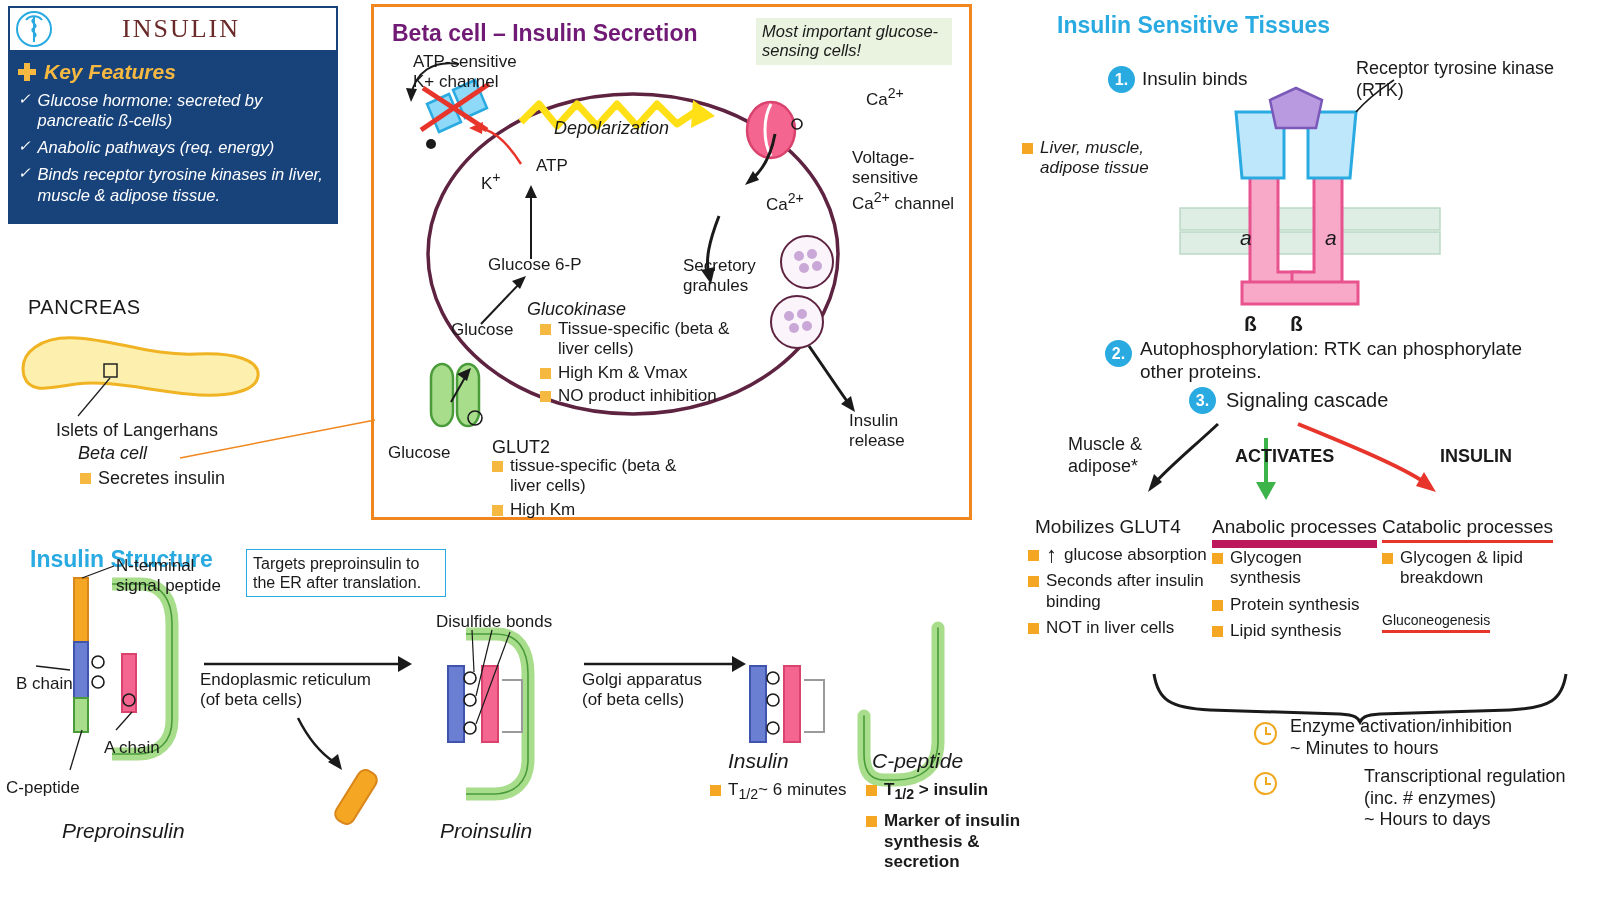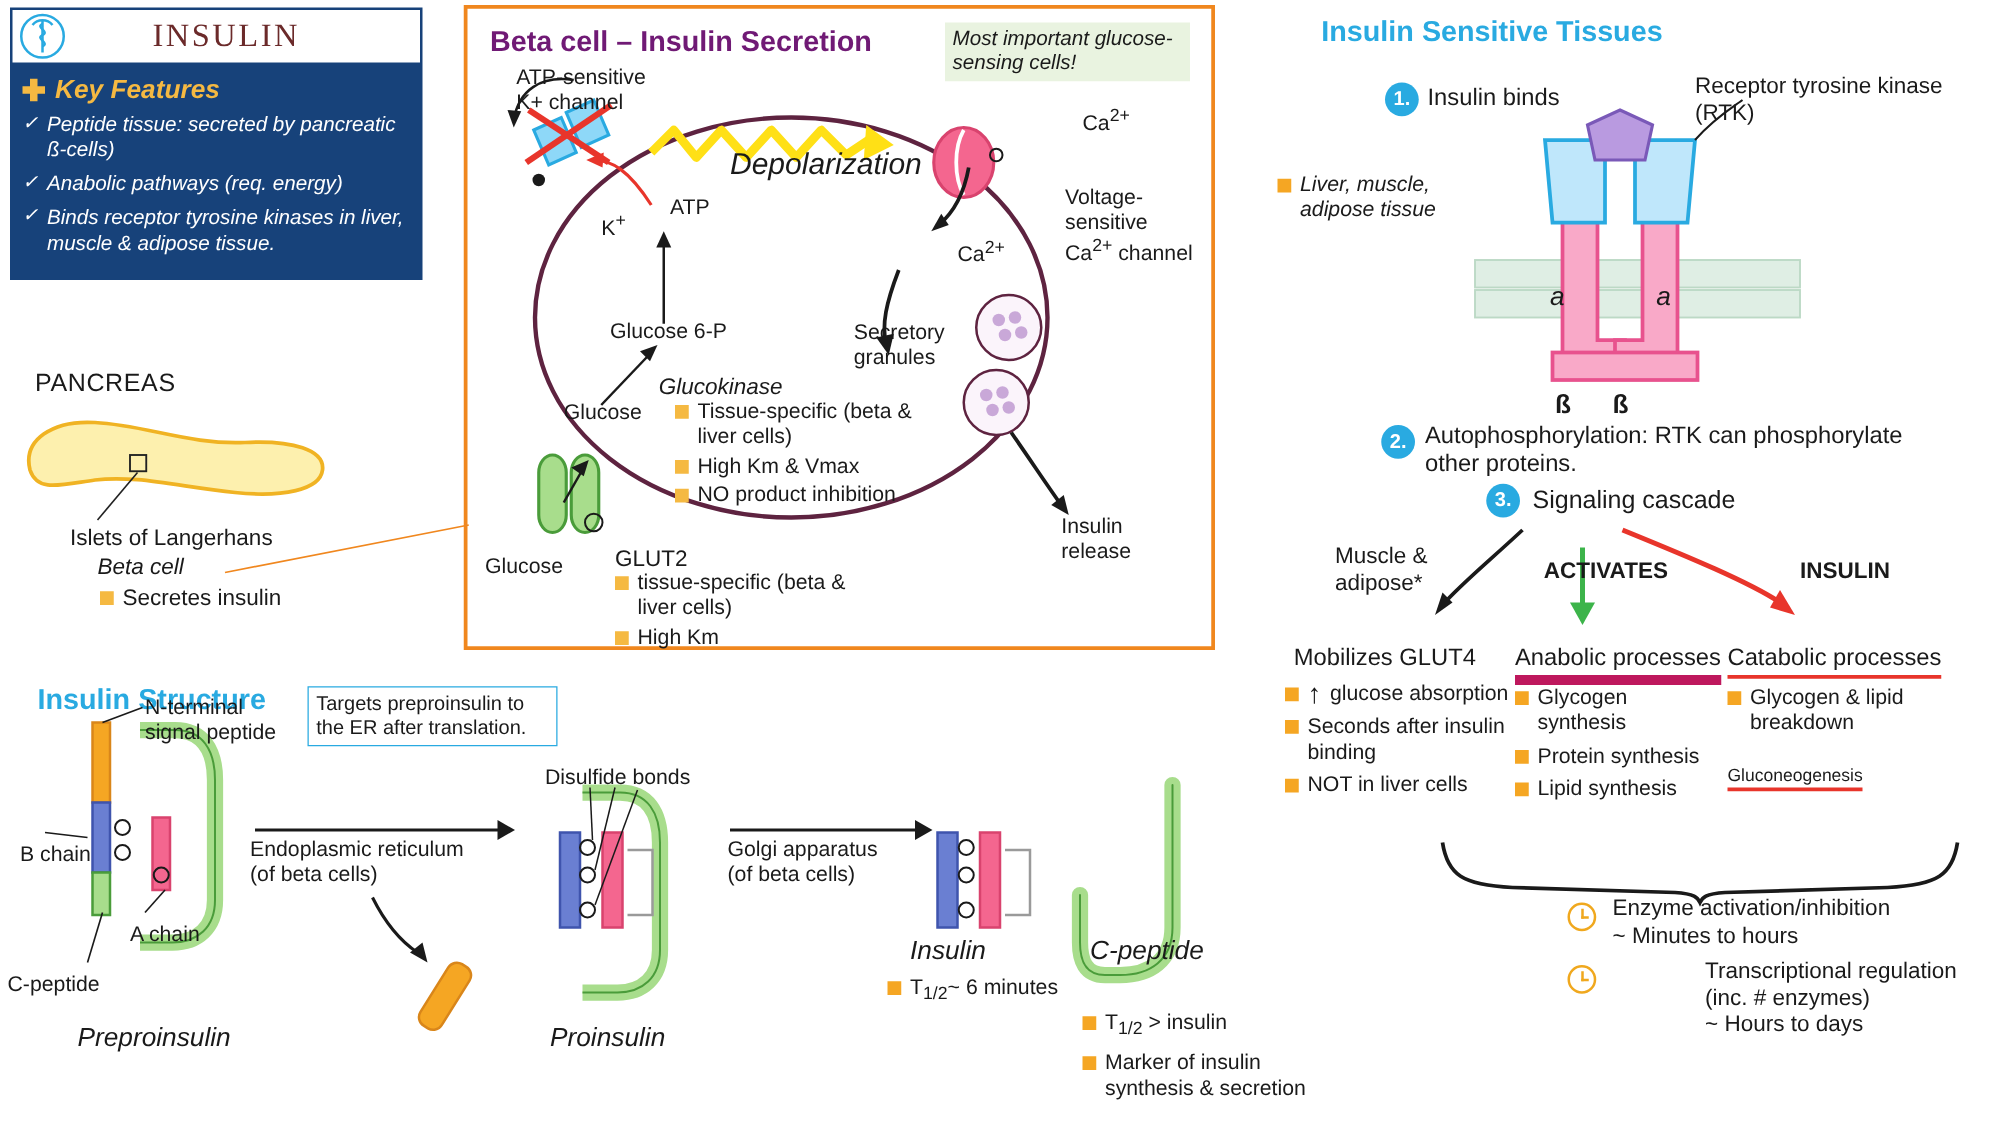--- a/index.html
+++ b/index.html
@@ -108,21 +108,21 @@
     </div>
     <div id="insulin-title-text">INSULIN</div>
   </div>
   <div id="key-features-box">
     <div id="key-features-head">
       <span class="plus-icon"></span>
       <span>Key Features</span>
     </div>
     <div class="kf-item">
       <span class="kf-check">✓</span>
-      <span>Peptide tissue: secreted by pancreatic ß-cells)</span>
+      <span>Glucose hormone: secreted by pancreatic ß-cells)</span>
     </div>
     <div class="kf-item">
       <span class="kf-check">✓</span>
       <span>Anabolic pathways (req. energy)</span>
     </div>
     <div class="kf-item">
       <span class="kf-check">✓</span>
       <span>Binds receptor tyrosine kinases in liver, muscle &amp; adipose tissue.</span>
     </div>
   </div>
@@ -212,21 +212,21 @@
     <circle cx="44" cy="54" r="7" fill="none" stroke="#1a1a1a" stroke-width="1.6"></circle>
   </g>
 
   <path d="M80 398 L96 370" stroke="#1a1a1a" stroke-width="2" fill="none"></path>
   <polygon points="100,364 86,370 96,377" fill="#1a1a1a"></polygon>
 </svg>
 
 <div class="lbl abs" style="left:413px;top:52px;width:120px;">ATP-sensitive K+ channel</div>
 <div class="lbl abs" style="left:481px;top:169px;">K<sup>+</sup></div>
 <div class="lbl abs" style="left:536px;top:156px;">ATP</div>
-<div class="lbl-i abs" style="left:584px;top:118px;font-size:24px;">Depolarization</div>
+<div class="lbl-i abs" style="left:554px;top:118px;font-size:18px;">Depolarization</div>
 <div class="lbl abs" style="left:866px;top:85px;">Ca<sup>2+</sup></div>
 <div class="lbl abs" style="left:766px;top:190px;">Ca<sup>2+</sup></div>
 <div class="lbl abs" style="left:852px;top:148px;width:108px;">Voltage-<br>sensitive<br>Ca<sup>2+</sup> channel</div>
 <div class="lbl abs" style="left:683px;top:256px;width:92px;">Secretory granules</div>
 <div class="lbl abs" style="left:849px;top:411px;width:80px;">Insulin<br>release</div>
 <div class="lbl abs" style="left:488px;top:255px;">Glucose 6-P</div>
 <div class="lbl abs" style="left:451px;top:320px;">Glucose</div>
 <div class="lbl abs" style="left:388px;top:443px;">Glucose</div>
 
 <div class="lbl-i abs" style="left:527px;top:299px;font-size:18px;">Glucokinase</div>
@@ -433,21 +433,21 @@
     <span class="sq-o"></span>
     <span>T<sub>1/2</sub>~ 6 minutes</span>
   </div>
 </div>
 
 <svg class="abs" style="left:862px;top:620px;" width="140" height="180">
   <path d="M76 8 L76 122 C76 148 58 160 34 160 L22 160 C6 160 2 148 2 134 L2 96" fill="none" stroke="#a8dd8c" stroke-width="13" stroke-linecap="round"></path>
   <path d="M76 8 L76 122 C76 148 58 160 34 160 L22 160 C6 160 2 148 2 134 L2 96" fill="none" stroke="#4a9c3a" stroke-width="1.6" stroke-linecap="round"></path>
 </svg>
 <div class="lbl-i abs" style="left:872px;top:748px;font-size:21px;">C-peptide</div>
-<div class="abs" style="left:866px;top:808px;width:190px;">
+<div class="abs" style="left:866px;top:780px;width:190px;font-weight:bold;">
   <div class="bullet-line" style="margin-bottom:8px;">
     <span class="sq-o"></span>
     <span>T<sub>1/2</sub> &gt; insulin</span>
   </div>
   <div class="bullet-line">
     <span class="sq-o"></span>
     <span>Marker of insulin synthesis &amp; secretion</span>
   </div>
 </div>
 

